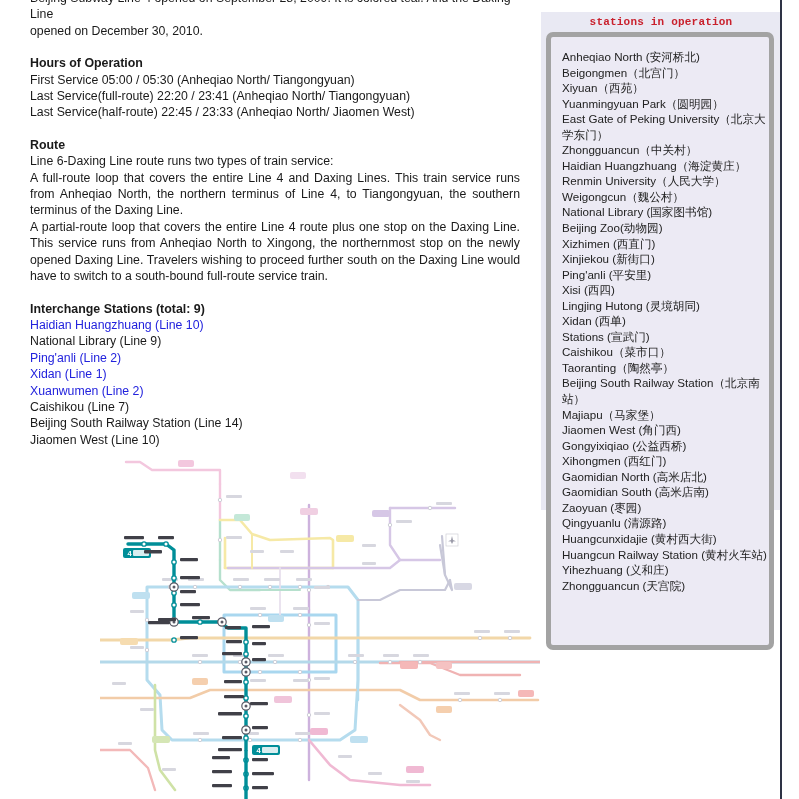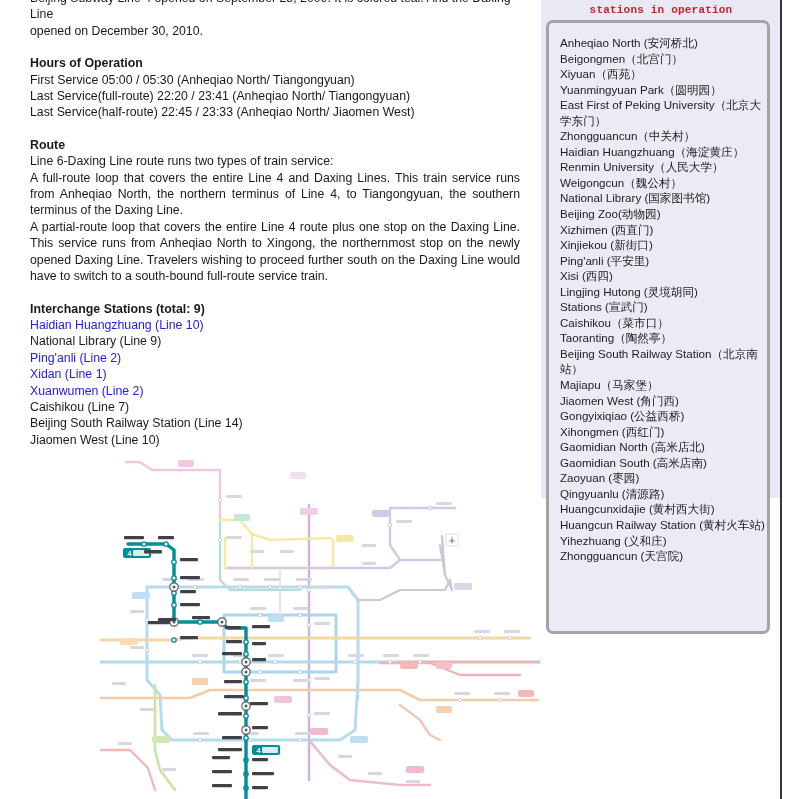--- a/index.html
+++ b/index.html
@@ -15,31 +15,31 @@
     position:absolute; left:30px; top:-10px; width:490px;
     font-size:12.3px; line-height:16.4px; color:#1a1a1a;
   }
   #article p{margin:0;}
   .blank{height:16px;}
   .h{font-weight:bold;font-size:12.4px;}
   .justify{text-align:justify;}
   .link{color:#2222dd;}
   
   #rightpanel{
-    position:absolute; left:541px; top:0px; width:240px; height:498px;
+    position:absolute; left:541px; top:12px; width:240px; height:498px;
     background:#e9e9f3;
   }
   #panel-title{
     text-align:center; color:#c9202c; font-weight:bold;
     font-family:"Liberation Mono","DejaVu Sans Mono",monospace;
     font-size:11px; letter-spacing:.2px; padding-top:4px;
   }
   #panel-box{
     position:absolute; left:5px; top:20px; width:218px;
-    height:608px; border:3px solid #a3a3a3; border-radius:7px;
+    height:608px; border:5px solid #a3a3a3; border-radius:7px;
     background:#eceaf4; overflow:hidden;
   }
   #station-list{
     list-style:none; margin:0; padding:12px 0 0 11px;
     font-size:11.6px; line-height:15.55px; color:#222;
   }
   #station-list li{margin:0;padding:0;white-space:normal;}
   
   #right-rule{
     position:absolute; left:780px; top:0; width:2px; height:799px;
@@ -84,32 +84,33 @@
 </div>
 
 <div id="rightpanel">
   <div id="panel-title">stations in operation</div>
   <div id="panel-box">
     <ul id="station-list">
         <li>Anheqiao North (安河桥北)</li>
         <li>Beigongmen（北宫门）</li>
         <li>Xiyuan（西苑）</li>
         <li>Yuanmingyuan Park（圆明园）</li>
-        <li>East First of Peking University（北京大学东门）</li>
+        <li>East Gate of Peking University（北京大学东门）</li>
         <li>Zhongguancun（中关村）</li>
         <li>Haidian Huangzhuang（海淀黄庄）</li>
         <li>Renmin University（人民大学）</li>
         <li>Weigongcun（魏公村）</li>
         <li>National Library (国家图书馆)</li>
         <li>Beijing Zoo(动物园)</li>
         <li>Xizhimen (西直门)</li>
         <li>Xinjiekou (新街口)</li>
         <li>Ping'anli (平安里)</li>
         <li>Xisi (西四)</li>
         <li>Lingjing Hutong (灵境胡同)</li>
+        <li>Xidan (西单)</li>
         <li>Stations (宣武门)</li>
         <li>Caishikou（菜市口）</li>
         <li>Taoranting（陶然亭）</li>
         <li>Beijing South Railway Station（北京南站）</li>
         <li>Majiapu（马家堡）</li>
         <li>Jiaomen West (角门西)</li>
         <li>Gongyixiqiao (公益西桥)</li>
         <li>Xihongmen (西红门)</li>
         <li>Gaomidian North (高米店北)</li>
         <li>Gaomidian South (高米店南)</li>

